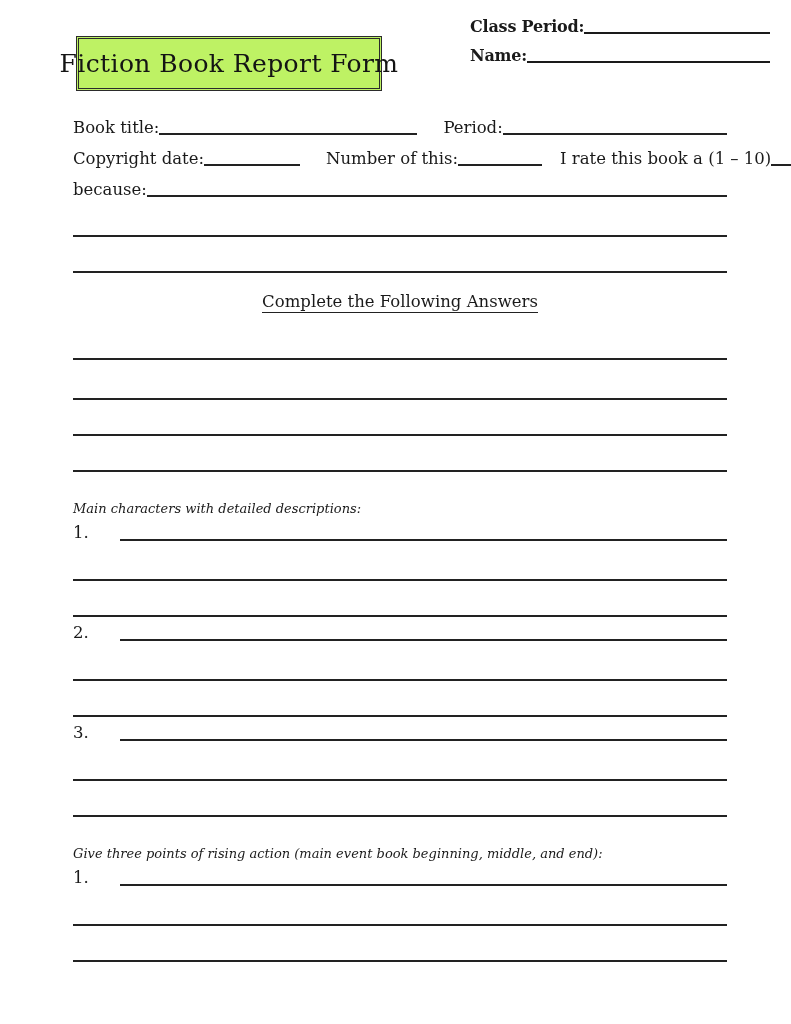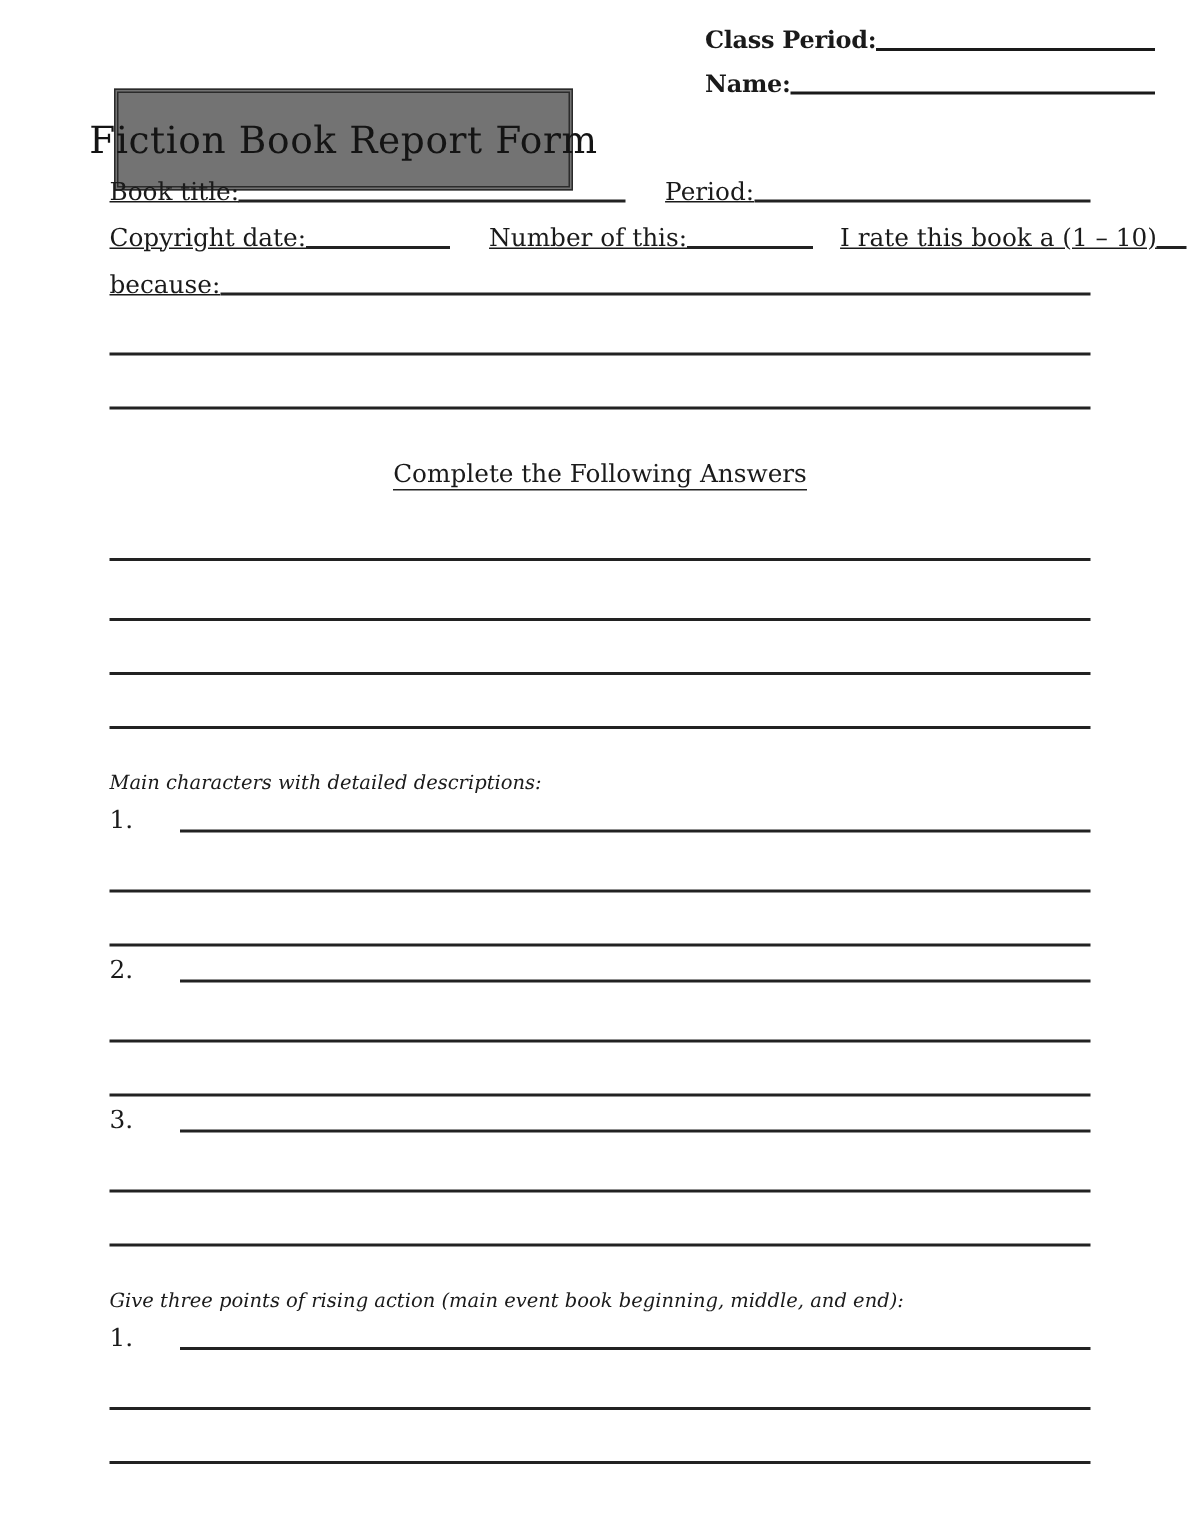--- a/index.html
+++ b/index.html
@@ -52,26 +52,25 @@
     margin-bottom: 3px;
     min-width: 10px;
   }
 
   
   .title-box {
     position: absolute;
     left: 76px;
     top: 36px;
     width: 306px;
-    height: 68px;
+    height: 55px;
     border: 1px solid #2b2b2b;
     padding: 1px;
     box-sizing: border-box;
-    background: #737373;
-    margin-top: 23px;
+    background: #bef264;
   }
   .title-box-inner {
     width: 100%;
     height: 100%;
     border: 1px solid #2b2b2b;
     box-sizing: border-box;
     display: flex;
     align-items: center;
     justify-content: center;
   }
@@ -89,21 +88,20 @@
     left: 73px;
     top: 108px;
     width: 654px;
   }
 
   .field-row {
     display: flex;
     align-items: flex-end;
     height: 31px;
     font-size: 16.5px;
-    text-decoration: underline;
   }
   .lbl {
     white-space: nowrap;
     line-height: 1;
     padding-bottom: 3px;
   }
   .rule {
     border-bottom: 2px solid #222;
     height: 0;
     margin-bottom: 4px;
@@ -122,21 +120,21 @@
     width: 100%;
     border-bottom: 2px solid #222;
     height: 0;
     margin-top: 34px;
   }
 
   
   .section-heading {
     text-align: center;
     font-size: 16.5px;
-    margin-top: 33px;
+    margin-top: 19px;
   }
   .section-heading span {
     border-bottom: 1.5px solid #222;
     padding-bottom: 1px;
   }
 
   .spacer-lg { height: 30px; }
   .spacer-md { height: 22px; }
 
   .prompt {

